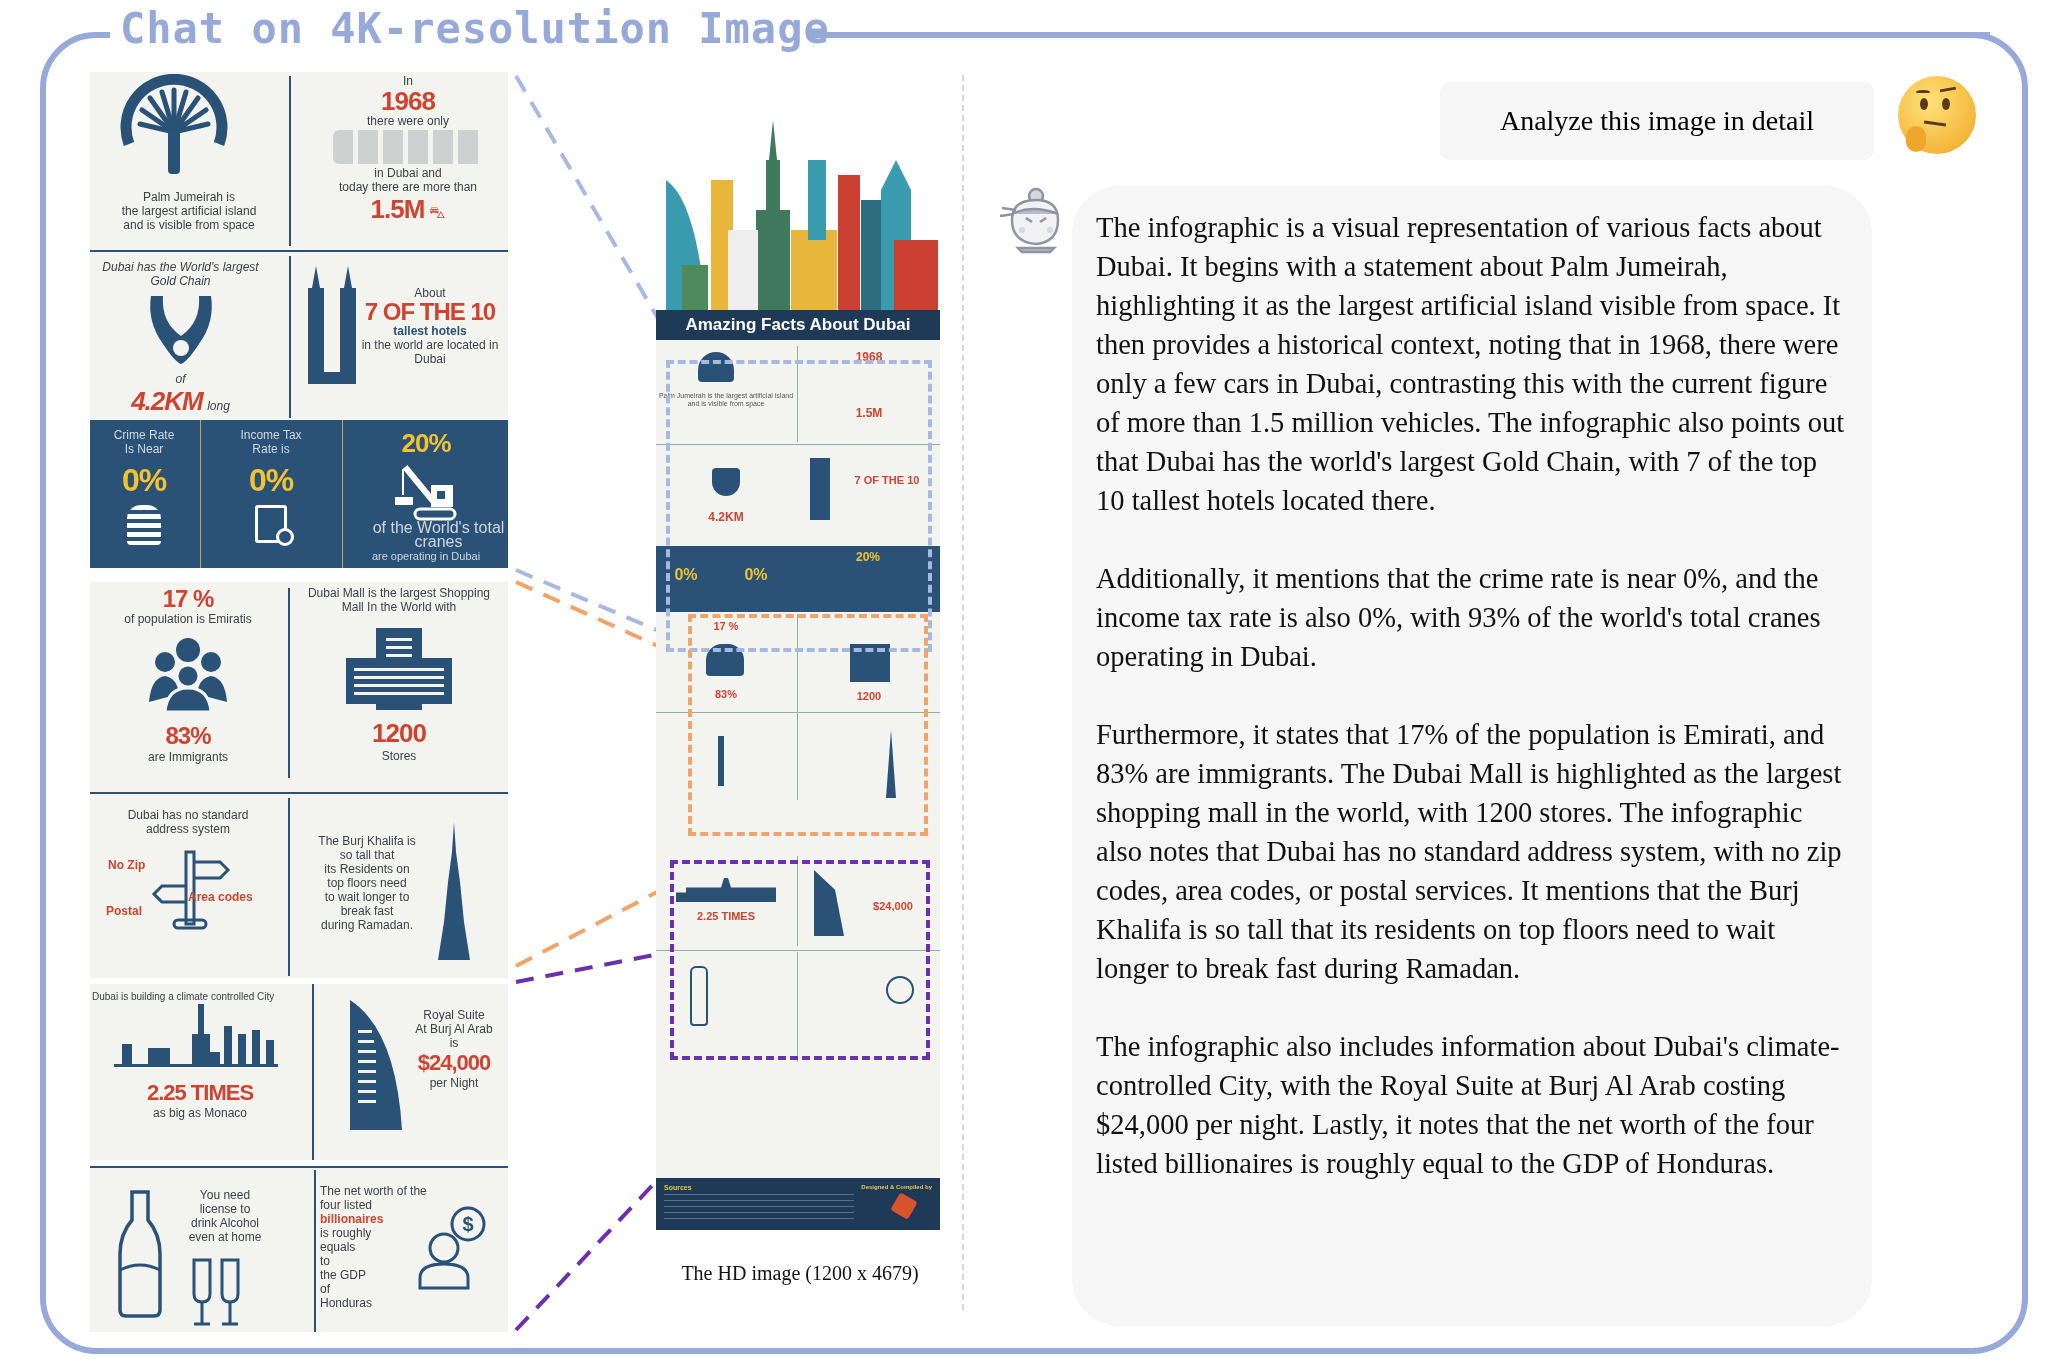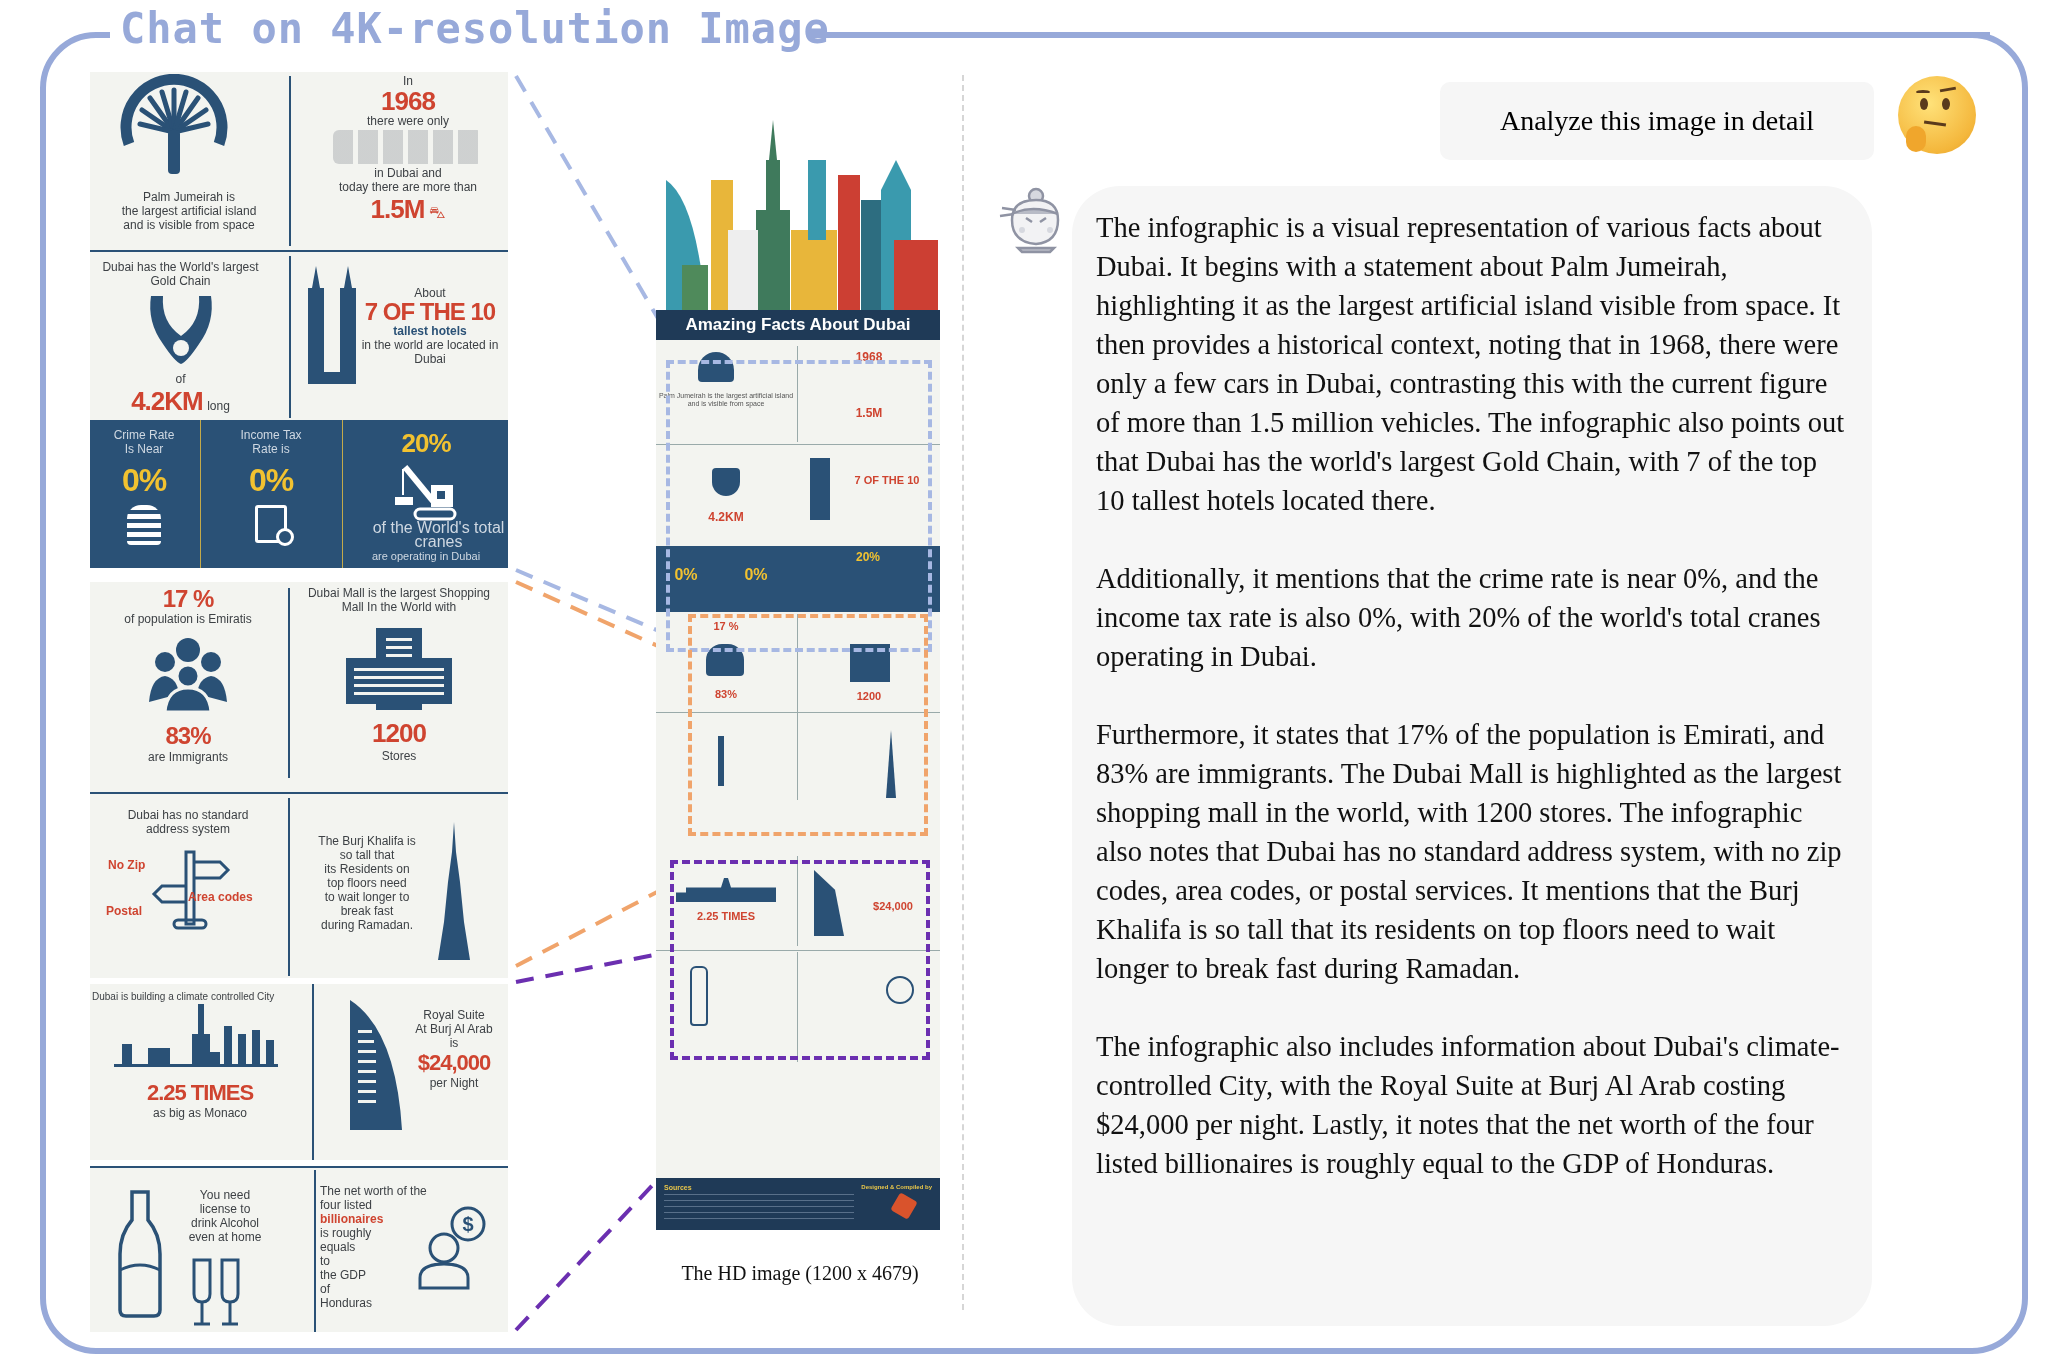--- a/index.html
+++ b/index.html
@@ -126,21 +126,21 @@
     <div class="cell" style="left:202px;top:0;width:216px;height:178px;margin-left:8px;">
       <div class="small" style="margin-top:2px;">In</div>
       <div class="red-big" style="font-size:26px;line-height:26px;">1968</div>
       <div class="small">there were only</div>
       <div style="height:34px;margin:2px auto;width:150px;background:repeating-linear-gradient(90deg,#8a8f96 0 20px,transparent 20px 25px);opacity:.35;border-radius:6px;"></div>
       <div class="small">in Dubai and</div>
       <div class="small">today there are more than</div>
       <div><span class="red-big" style="font-size:26px;">1.5M</span> <span style="color:#cf4430;font-size:16px;">⛍</span></div>
     </div>
     <div class="hsep" style="top:178px;"></div>
-    <div class="cell" style="left:0;top:182px;width:181px;height:166px;">
+    <div class="cell" style="left:0;top:182px;width:181px;height:166px;font-style:italic;">
       <div class="small" style="margin-top:6px;">
         <div>Dubai has the World's largest</div>
         <div>Gold Chain</div>
       </div>
       <svg style="margin:4px auto 0;" width="76" height="80" viewBox="0 0 76 80">
         <path d="M8 4 Q4 30 20 52 Q32 70 38 72 Q44 70 56 52 Q72 30 68 4 L56 4 Q58 30 38 44 Q18 30 20 4 Z" fill="#2a5176"></path>
         <circle cx="38" cy="56" r="8" fill="#f3f4f0"></circle>
       </svg>
       <div class="small">of</div>
       <div><span class="red-big" style="font-size:26px;">4.2KM</span> <span class="small">long</span></div>
@@ -465,16 +465,16 @@
     <path d="M4 22 L18 24 M2 30 L16 28"></path>
     <path d="M28 32 L34 36 M48 32 L42 36"></path>
     <path d="M20 62 H56 L52 66 H24 Z" fill="#b8bbc6"></path>
   </g>
   <circle cx="24" cy="44" r="3" fill="#d6d8df"></circle>
     <circle cx="52" cy="44" r="3" fill="#d6d8df"></circle>
 </svg>
 
 <div class="assistant-bubble">
   <p>The infographic is a visual representation of various facts about Dubai. It begins with a statement about Palm Jumeirah, highlighting it as the largest artificial island visible from space. It then provides a historical context, noting that in 1968, there were only a few cars in Dubai, contrasting this with the current figure of more than 1.5 million vehicles. The infographic also points out that Dubai has the world's largest Gold Chain, with 7 of the top 10 tallest hotels located there.</p>
-  <p>Additionally, it mentions that the crime rate is near 0%, and the income tax rate is also 0%, with 20% of the world's total cranes operating in Dubai.</p>
+  <p>Additionally, it mentions that the crime rate is near 0%, and the income tax rate is also 0%, with 93% of the world's total cranes operating in Dubai.</p>
   <p>Furthermore, it states that 17% of the population is Emirati, and 83% are immigrants. The Dubai Mall is highlighted as the largest shopping mall in the world, with 1200 stores. The infographic also notes that Dubai has no standard address system, with no zip codes, area codes, or postal services. It mentions that the Burj Khalifa is so tall that its residents on top floors need to wait longer to break fast during Ramadan.</p>
   <p>The infographic also includes information about Dubai's climate-controlled City, with the Royal Suite at Burj Al Arab costing $24,000 per night. Lastly, it notes that the net worth of the four listed billionaires is roughly equal to the GDP of Honduras.</p>
 </div>
 
 </body></html>

